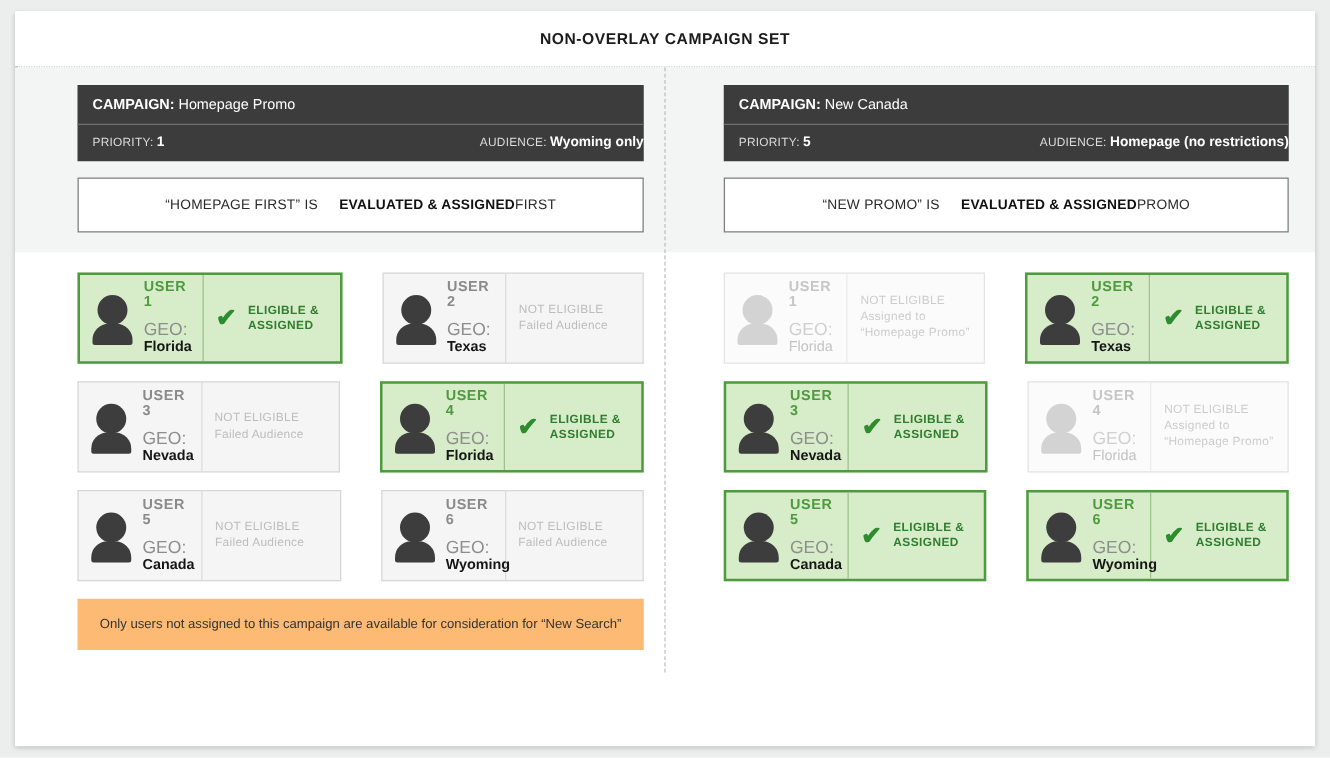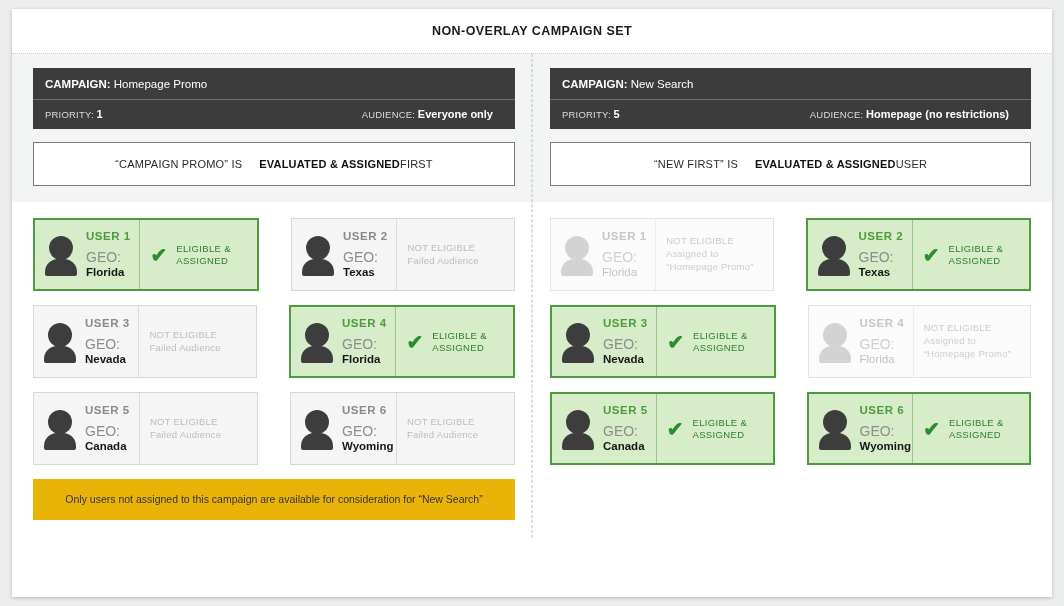--- a/index.html
+++ b/index.html
@@ -30,37 +30,37 @@
   }
 
   
   .columns{position:relative;}
   .vdivider{
     position:absolute;left:50%;top:0;bottom:0;width:0;
     border-left:1px dashed #bdbdbd;transform:translateX(-0.5px);
     z-index:5;
   }
   .row2{display:flex;}
-  .col{width:50%;box-sizing:border-box;}
+  .col{width:50%;box-sizing:border-box;margin-left:29px;}
 
   
   .head-section{background:#f3f4f4;padding:14px 0 16px 0;}
   .head-inner{padding:0 21px;}
   .col.left .head-inner{padding-left:21px;padding-right:17px;}
   .col.right .head-inner{padding-left:18px;padding-right:21px;}
 
   .camp-card{background:#3c3c3c;color:#fff;}
   .camp-title{
     padding:10px 12px 9px 12px;font-size:11.5px;
     border-bottom:1px solid #6f6f6f;
   }
   .camp-title b{font-weight:bold;}
   .camp-meta{
     display:flex;justify-content:space-between;align-items:center;
-    padding:8px 22px 9px 12px;font-size:9.5px;color:#dcdcdc;
+    padding:8px 0 9px 12px;font-size:9.5px;color:#dcdcdc;
   }
   .camp-meta .k{letter-spacing:.2px;}
   .camp-meta .v{font-weight:bold;font-size:11px;color:#ffffff;}
 
   .eval-box{
     margin-top:13px;background:#ffffff;border:1px solid #7b7b7b;
     height:42px;display:flex;align-items:center;justify-content:center;
     font-size:11px;color:#2a2a2a;letter-spacing:.2px;
   }
   .eval-box b{font-weight:bold;color:#111;padding-left:17px;}
@@ -111,30 +111,30 @@
 
   .uright{
     flex:1;box-sizing:border-box;display:flex;align-items:center;
     padding:0 6px 0 10px;min-width:0;
   }
   .check{
     font-size:20px;color:#2e8b2e;line-height:1;margin-right:9px;
     font-weight:bold;flex:0 0 auto;
   }
   .status-ok{
-    font-size:9.5px;font-weight:normal;color:#2f7d2f;letter-spacing:.35px;
+    font-size:9.5px;font-weight:bold;color:#2f7d2f;letter-spacing:.35px;
     line-height:1.25;
   }
   .status-no{font-size:9.5px;color:#bdbdbd;line-height:1.35;letter-spacing:.25px;}
   .status-no .l2{display:block;}
   .ucard.faded .status-no{color:#cccccc;}
 
   
   .note{
-    background:#eab308;min-height:41px;box-sizing:border-box;
+    background:#fdba74;min-height:41px;box-sizing:border-box;
     display:flex;align-items:center;justify-content:center;text-align:right;
     font-size:10.5px;color:#333;padding:7px 12px;line-height:1.45;
     margin-top:2px;
   }
   .notes-wrap{padding-bottom:18px;}
 </style>
 </head>
 <body>
 
 <div class="page">
@@ -156,54 +156,54 @@
                 <b>CAMPAIGN:</b>
                 <span>Homepage Promo</span>
               </div>
               <div class="camp-meta">
                 <div>
                   <span class="k">PRIORITY:</span>
                   <span class="v">1</span>
                 </div>
                 <div>
                   <span class="k">AUDIENCE:</span>
-                  <span class="v">Everyone only</span>
+                  <span class="v">Wyoming only</span>
                 </div>
               </div>
             </div>
             <div class="eval-box">
-              <span>“CAMPAIGN PROMO” IS </span>
+              <span>“HOMEPAGE FIRST” IS </span>
                 <b>EVALUATED &amp; ASSIGNED</b>
                 <span> FIRST</span>
             </div>
           </div>
         </div>
 
         <div class="col right">
           <div class="head-inner">
             <div class="camp-card">
               <div class="camp-title">
                 <b>CAMPAIGN:</b>
-                <span>New Search</span>
+                <span>New Canada</span>
               </div>
               <div class="camp-meta">
                 <div>
                   <span class="k">PRIORITY:</span>
                   <span class="v">5</span>
                 </div>
                 <div>
                   <span class="k">AUDIENCE:</span>
                   <span class="v">Homepage (no restrictions)</span>
                 </div>
               </div>
             </div>
             <div class="eval-box">
-              <span>“NEW FIRST” IS </span>
+              <span>“NEW PROMO” IS </span>
                 <b>EVALUATED &amp; ASSIGNED</b>
-                <span> USER</span>
+                <span> PROMO</span>
             </div>
           </div>
         </div>
       </div>
     </div>
 
     <div class="users-section">
       <div class="row2">
         <div class="col left">
           <div class="users-inner" id="left-users">

